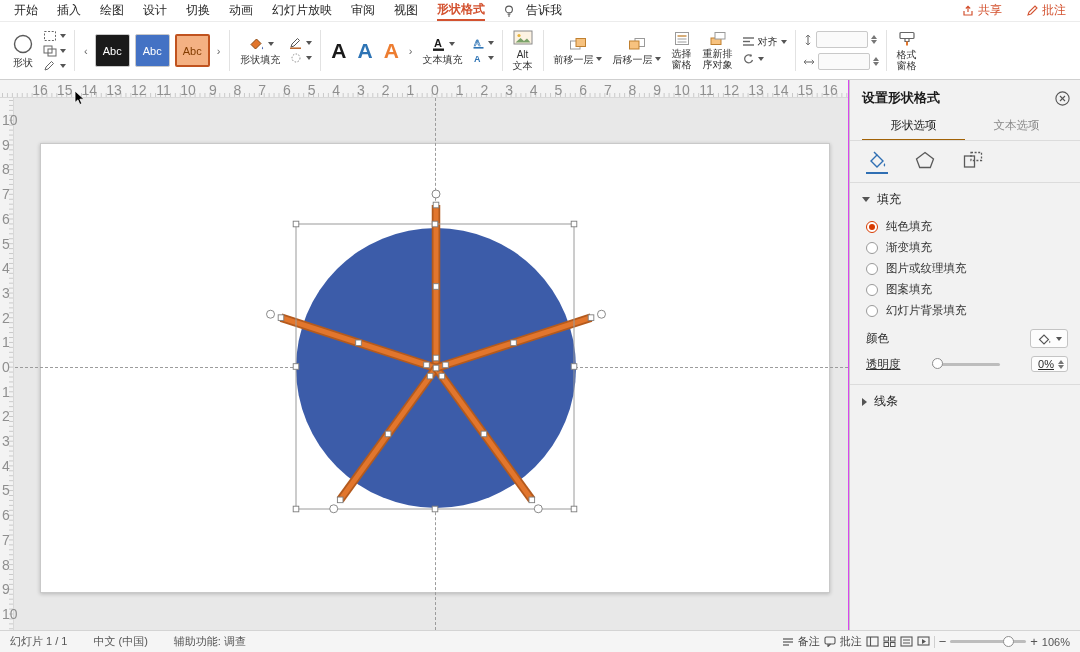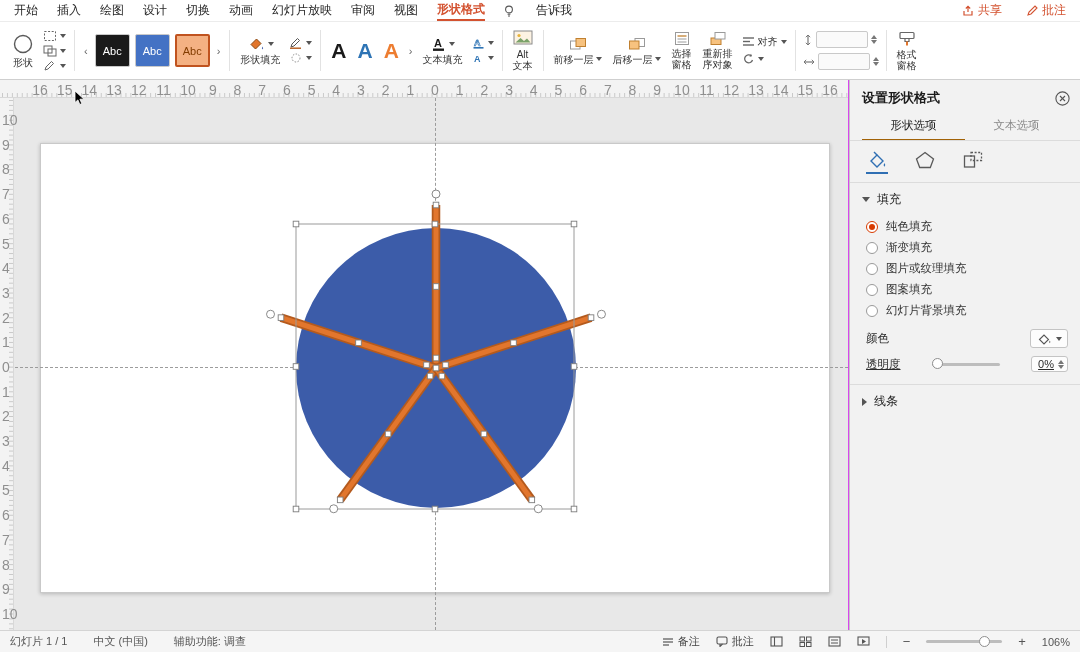--- a/index.html
+++ b/index.html
@@ -6,21 +6,21 @@
   html,body { width:1080px; height:652px; overflow:hidden;
     font-family:"Liberation Sans","DejaVu Sans",sans-serif; background:#fff; }
   #app { position:relative; width:1080px; height:652px; background:#d946ef; }
 
   
   #menubar { position:absolute; top:0; left:0; right:0; height:22px; background:#fff;
     border-bottom:1px solid #ececec; display:flex; align-items:center; padding:0 14px;
     font-size:12px; color:#1f1f1f; z-index:30; }
   .mi { margin-right:19px; white-space:nowrap; }
   .mi.active { color:var(--accent); font-weight:bold; border-bottom:2px solid var(--accent); padding-bottom:1px; }
-  .mi-with-icon { display:flex; align-items:center; gap:22px; }
+  .mi-with-icon { display:flex; align-items:center; gap:12px; }
   .menu-spacer { flex:1; }
   .mr { display:flex; align-items:center; gap:4px; color:var(--accent); margin-left:24px; white-space:nowrap; }
 
   
   #ribbon { position:absolute; top:22px; left:0; right:0; height:58px; background:#fff;
     border-bottom:1px solid #cfcfcf; display:flex; align-items:stretch; padding:3px 4px; z-index:30; }
   .rgroup { display:flex; align-items:center; gap:5px; padding:0 5px; }
   .sep { width:1px; background:#e2e2e2; margin:5px 2px; }
   .dd { display:inline-block; width:0; height:0; border-left:3px solid transparent;
     border-right:3px solid transparent; border-top:4px solid #555; flex:none; }
@@ -93,21 +93,21 @@
   .thumb { position:absolute; top:-4.5px; width:11px; height:11px; border-radius:50%;
     background:#fff; border:1px solid #8e8e8e; }
   .valbox { display:flex; align-items:center; border:1px solid #c4c4c4; background:#fdfdfd; border-radius:3px;
     padding:1px 3px 1px 6px; gap:4px; font-size:11px; }
 
   
   #statusbar { position:absolute; left:0; right:0; bottom:0; height:22px; background:#f5f5f5;
     border-top:1px solid #d4d4d4; display:flex; align-items:center; font-size:11px; color:#555;
     padding:0 10px; z-index:30; }
   .sb-item { margin-right:26px; white-space:nowrap; }
-  .sb-right { margin-left:auto; display:flex; align-items:center; gap:16px; }
+  .sb-right { margin-left:auto; display:flex; align-items:center; gap:4px; }
   .sb-ico { display:flex; align-items:center; gap:4px; color:#444; }
   .zoom-track { position:relative; width:76px; height:3px; background:#bdbdbd; border-radius:2px; }
   .sb-sep { width:1px; height:12px; background:#cfcfcf; }
 
   
   #cursor { position:absolute; z-index:50; left:74px; top:90px; }
 
   svg.ic { display:block; }
 </style>
 </head>

